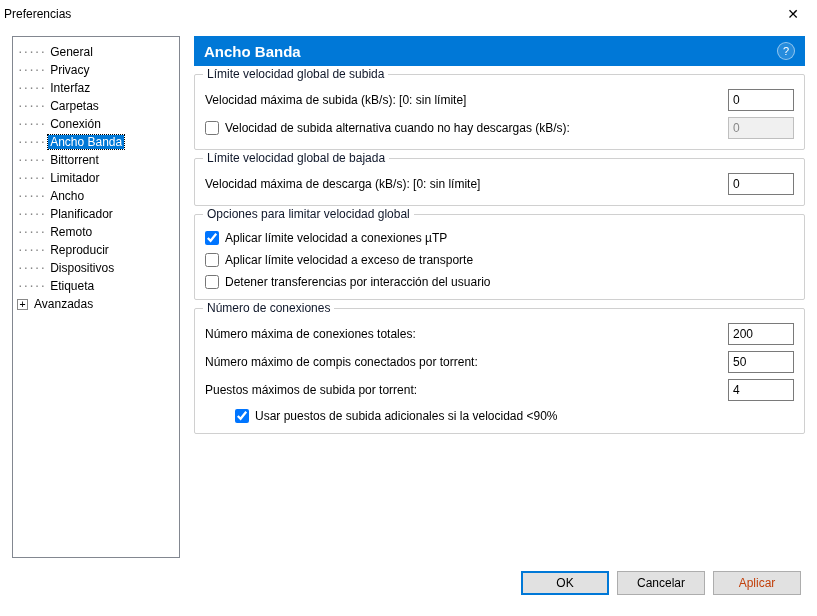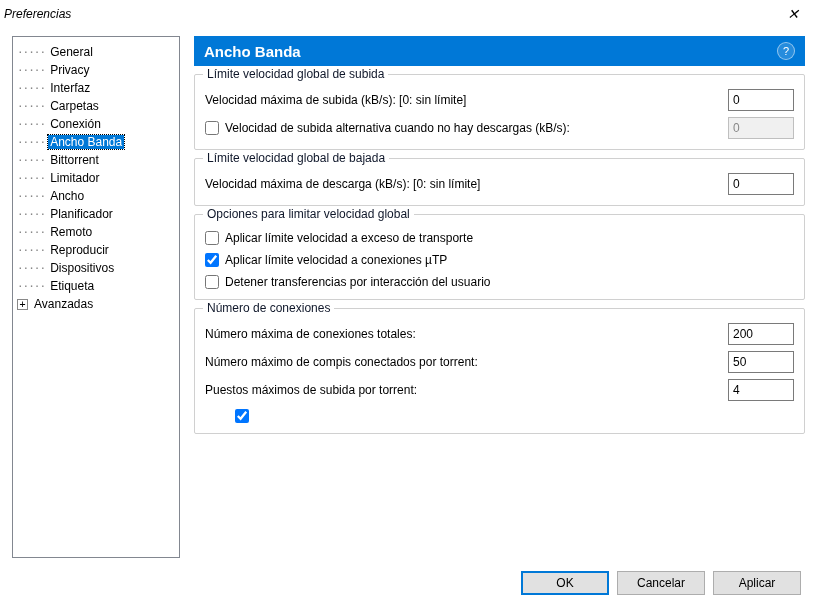--- a/index.html
+++ b/index.html
@@ -1,18 +1,18 @@
 <!DOCTYPE html>
 <html><head>
   <meta charset="utf-8">
   <style>
     * { box-sizing: border-box; margin: 0; padding: 0; }
     body { font-family: "Segoe UI", Tahoma, sans-serif; font-size: 12px; background: #fff; color: #000; width: 817px; height: 616px; overflow: hidden; }
     
-    .titlebar { height: 28px; display: flex; align-items: center; padding: 0 4px; font-style: italic; }
+    .titlebar { height: 28px; display: flex; align-items: center; padding: 0 4px; }
     .titlebar-title { flex: 1; font-size: 12px; }
     .close-btn { width: 40px; height: 28px; display: flex; align-items: center; justify-content: center; font-size: 14px; cursor: pointer; }
     
     .content { display: flex; padding: 8px 12px 0 12px; height: 530px; gap: 14px; }
     
     .sidebar { width: 168px; border: 1px solid #828790; background: #fff; padding: 6px 2px; overflow-y: auto; }
     .tree-item { display: flex; align-items: center; height: 18px; padding: 0 2px; cursor: pointer; white-space: nowrap; }
     .tree-item .dots { color: #888; font-family: monospace; font-size: 11px; margin-right: 3px; letter-spacing: -1px; }
     .tree-item .plus { display: inline-block; width: 11px; height: 11px; border: 1px solid #888; text-align: center; line-height: 9px; font-size: 10px; margin-right: 4px; font-family: monospace; }
     .tree-item.selected .label { background: #0078d7; color: #fff; outline: 1px dotted #000; padding: 0 2px; }
@@ -32,21 +32,21 @@
     .row-input { width: 66px; height: 22px; border: 1px solid #7a7a7a; padding: 0 4px; font-size: 12px; font-family: inherit; }
     .row-input:disabled { background: #f0f0f0; color: #888; border-color: #bfbfbf; }
     
     .check-row { display: flex; align-items: flex-start; gap: 6px; margin-top: 8px; }
     .check-row input[type="checkbox"] { width: 14px; height: 14px; }
     .check-row.indent { margin-left: 30px; }
     
     .footer { height: 50px; display: flex; align-items: center; justify-content: flex-end; padding: 0 16px; gap: 8px; }
     .btn { width: 88px; height: 24px; border: 1px solid #adadad; background: #e1e1e1; font-size: 12px; font-family: inherit; cursor: pointer; }
     .btn.primary { border: 2px solid #0078d7; background: #e1e1e1; }
-    .btn:disabled { color: #000000; cursor: default; }
+    .btn:disabled { color: #c2410c; cursor: default; }
   </style>
 </head>
 <body>
 
 <div class="titlebar">
   <span class="titlebar-title">Preferencias</span>
   <div class="close-btn">
     <span>✕</span>
   </div>
 </div>
@@ -141,26 +141,26 @@
       <div class="group-legend">Límite velocidad global de bajada</div>
       <div class="row">
         <span class="row-label">Velocidad máxima de descarga (kB/s): [0: sin límite]</span>
         <input type="text" class="row-input" value="0" style="">
       </div>
     </div>
 
     <div class="group">
       <div class="group-legend">Opciones para limitar velocidad global</div>
       <div class="check-row">
+        <input type="checkbox" checked="" style="">
+        <span>Aplicar límite velocidad a conexiones µTP</span>
+      </div>
+      <div class="check-row">
         <input type="checkbox" style="">
         <span>Aplicar límite velocidad a exceso de transporte</span>
-      </div>
-      <div class="check-row">
-        <input type="checkbox" checked="" style="">
-        <span>Aplicar límite velocidad a conexiones µTP</span>
       </div>
       <div class="check-row">
         <input type="checkbox" style="">
         <span>Detener transferencias por interacción del usuario</span>
       </div>
     </div>
 
     <div class="group">
       <div class="group-legend">Número de conexiones</div>
       <div class="row">
@@ -170,20 +170,21 @@
       <div class="row">
         <span class="row-label">Número máximo de compis conectados por torrent:</span>
         <input type="text" class="row-input" value="50" style="">
       </div>
       <div class="row">
         <span class="row-label">Puestos máximos de subida por torrent:</span>
         <input type="text" class="row-input" value="4" style="">
       </div>
       <div class="check-row indent">
         <input type="checkbox" checked="" style="">
+        <span>Usar puestos de subida adicionales si la velocidad &lt;90%</span>
       </div>
     </div>
 
   </div>
 </div>
 
 <div class="footer">
   <button class="btn primary">OK</button>
   <button class="btn">Cancelar</button>
   <button class="btn" disabled="">Aplicar</button>

